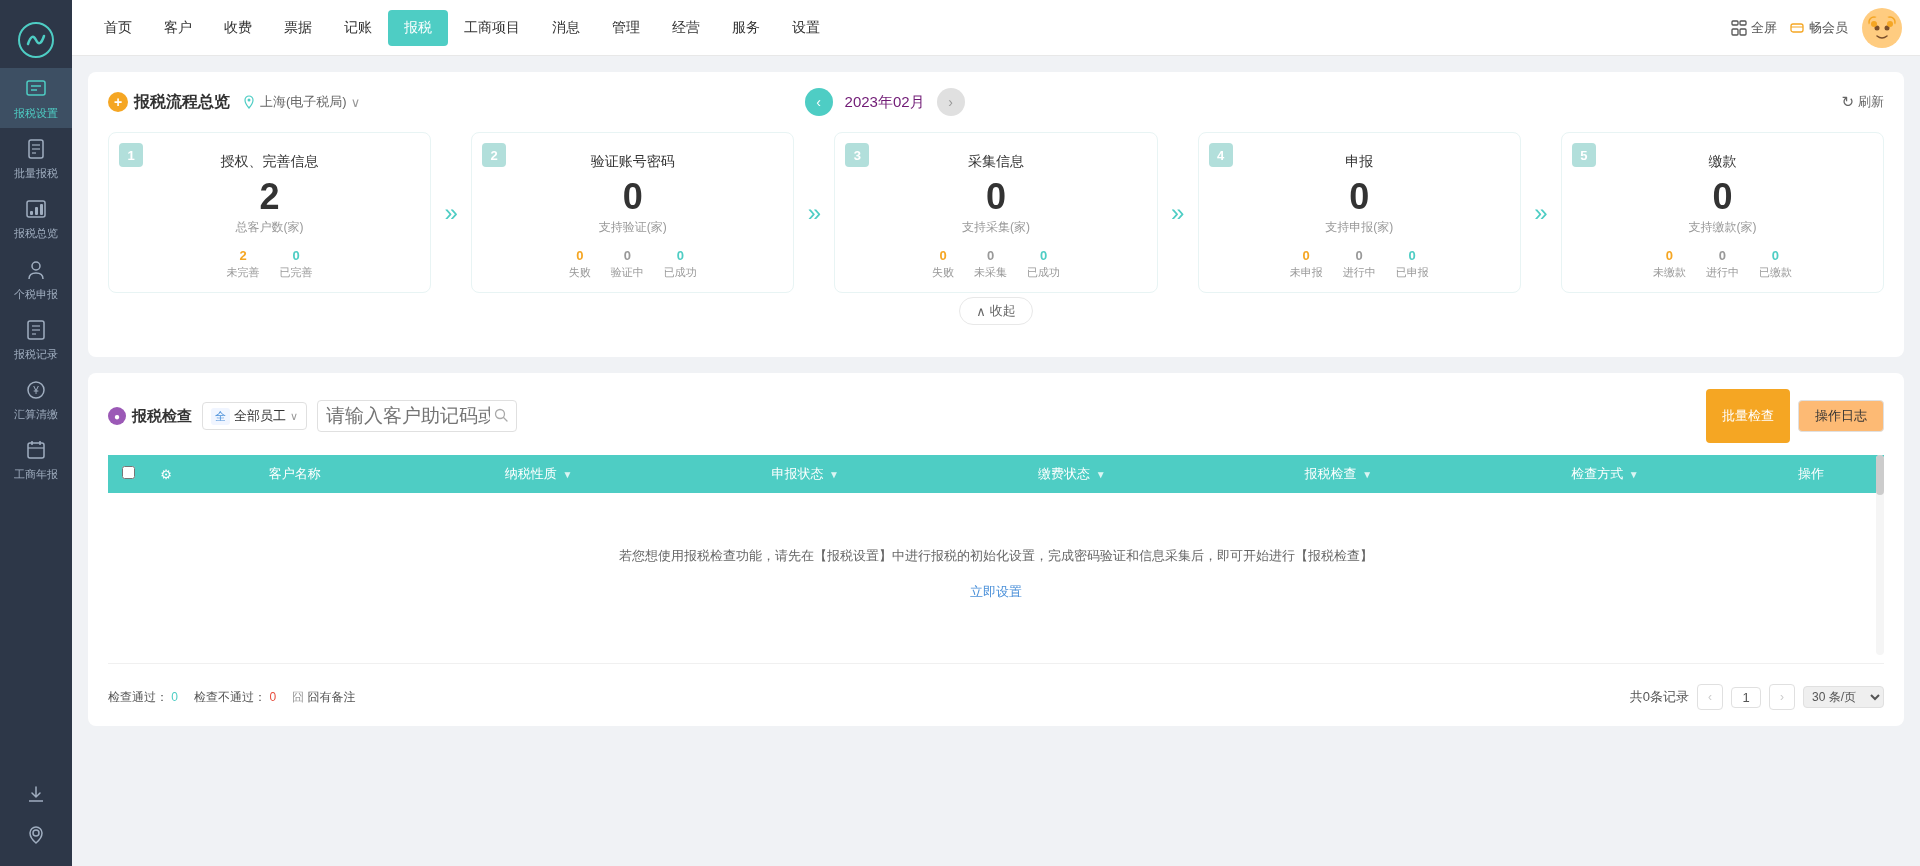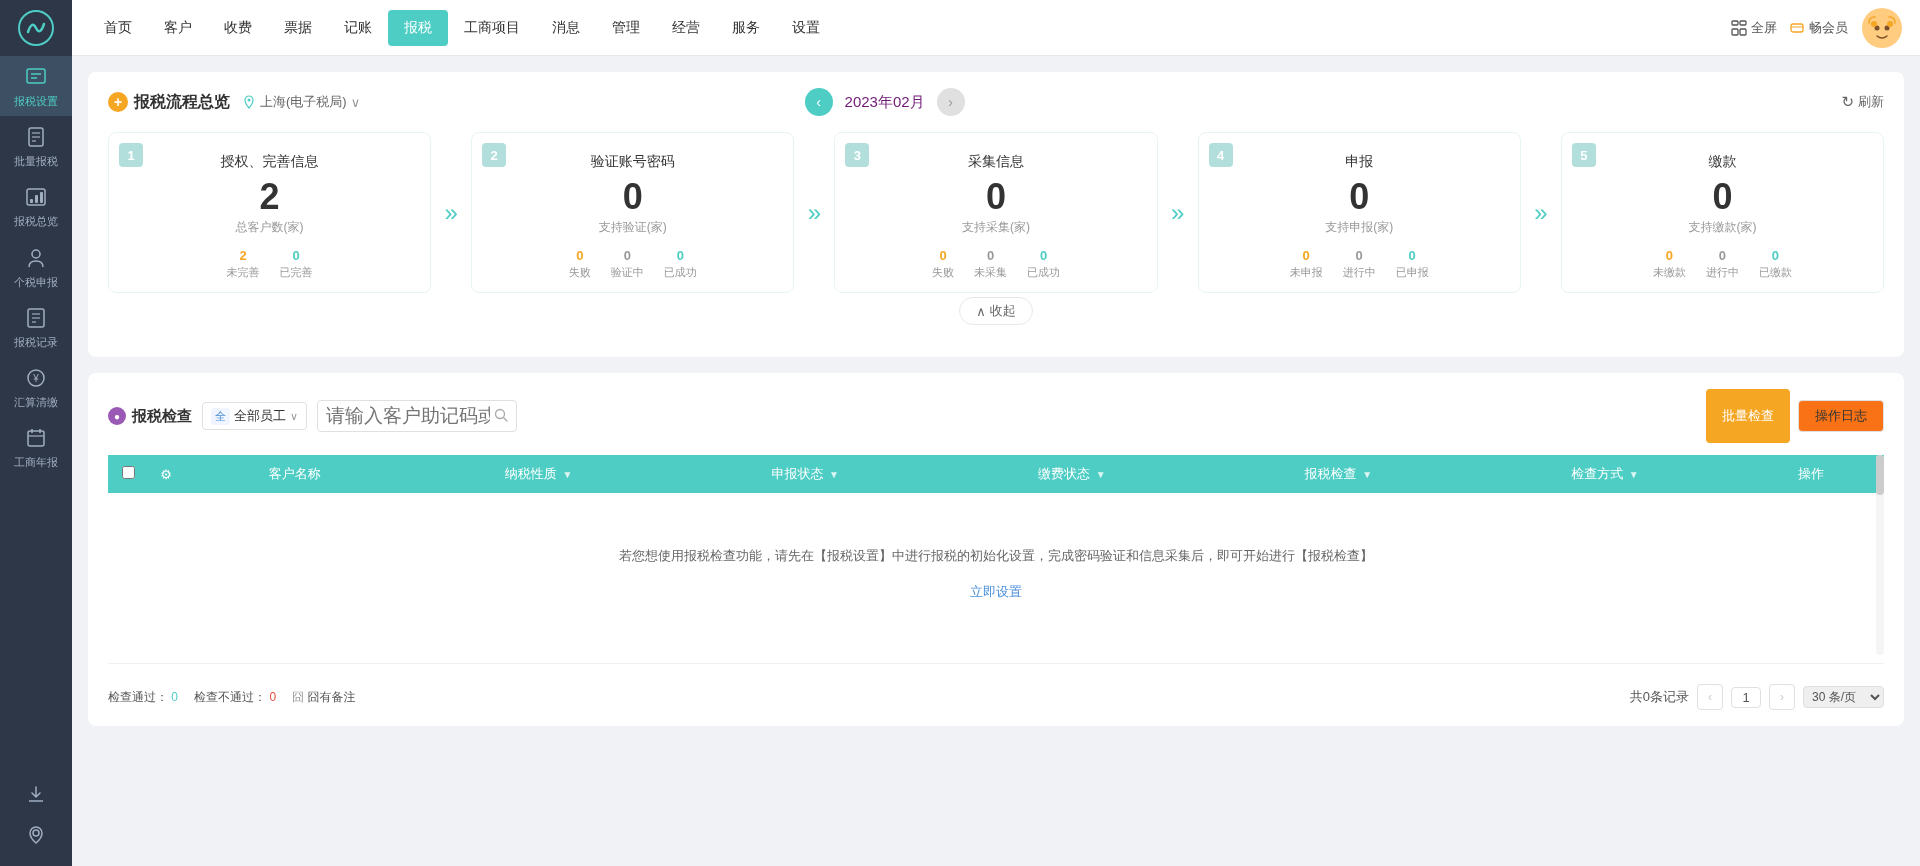--- a/index.html
+++ b/index.html
@@ -5,21 +5,21 @@
     * { box-sizing: border-box; margin: 0; padding: 0; }
     body { font-family: 'Microsoft YaHei', Arial, sans-serif; font-size: 13px; background: #f0f2f5; color: #333; display: flex; height: 866px; overflow: hidden; }
 
     
     .sidebar {
       width: 72px;
       background: #2d3748;
       display: flex;
       flex-direction: column;
       align-items: center;
-      padding-top: 0;
+      padding-top: 12px;
       flex-shrink: 0;
     }
     .sidebar-logo {
       width: 72px;
       height: 56px;
       background: #2d3748;
       display: flex;
       align-items: center;
       justify-content: center;
       cursor: pointer;
@@ -341,21 +341,21 @@
     .btn-orange {
       background: #f5a623;
       color: #fff;
       border: none;
       border-radius: 4px;
       padding: 18px 16px;
       cursor: pointer;
       font-size: 13px;
     }
     .btn-outline {
-      background: #f97316;
+      background: #fdba74;
       color: #333;
       border: 1px solid #e0e0e0;
       border-radius: 4px;
       padding: 6px 16px;
       cursor: pointer;
       font-size: 13px;
     }
 
     
     .data-table {

